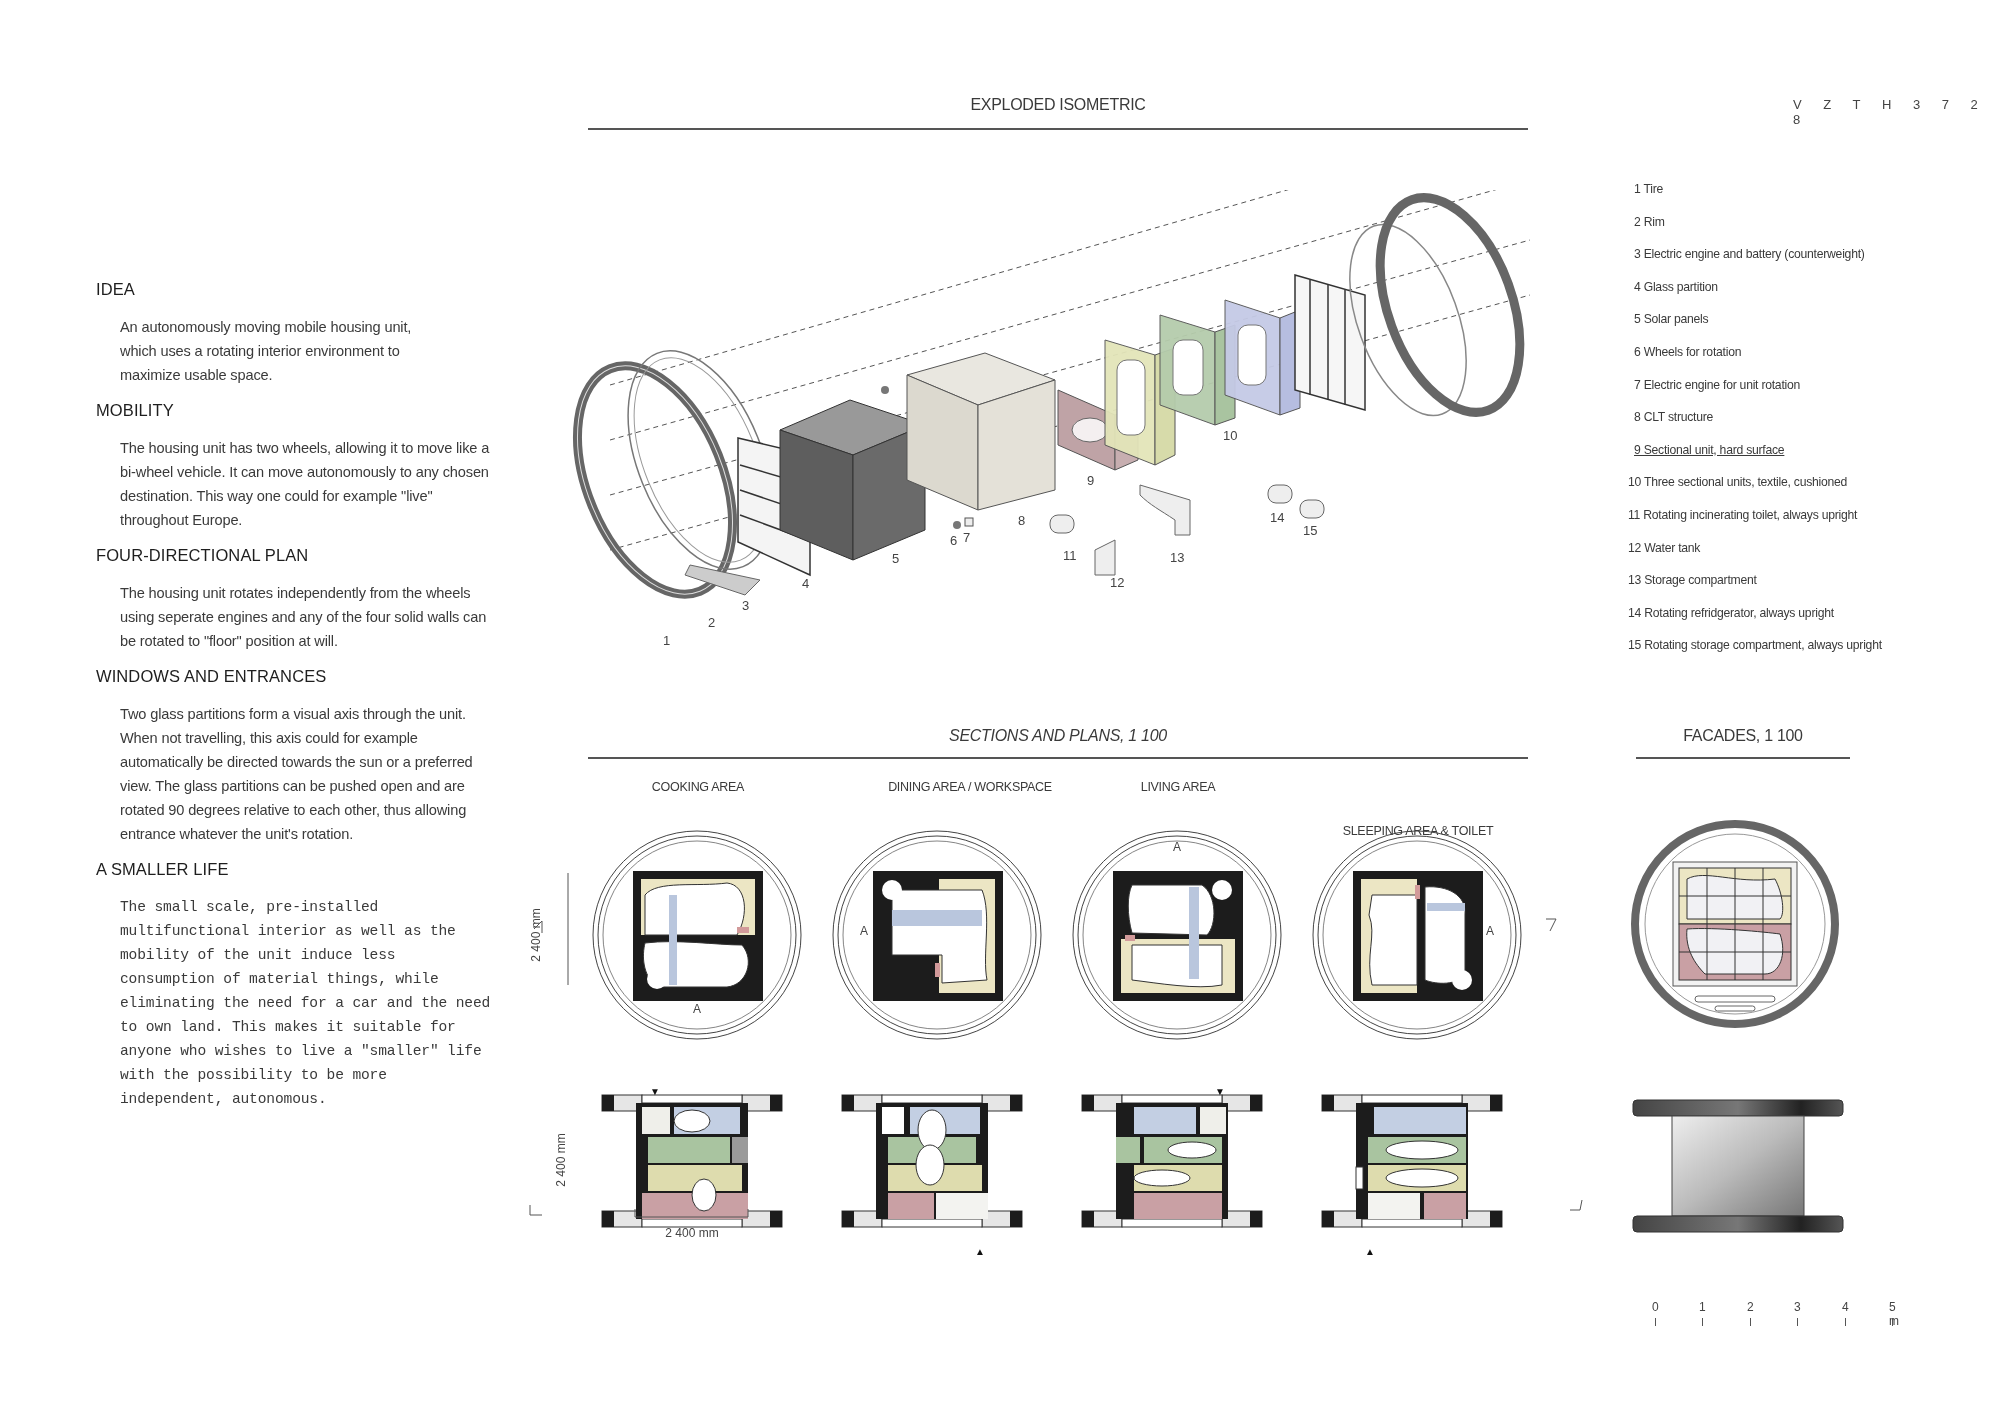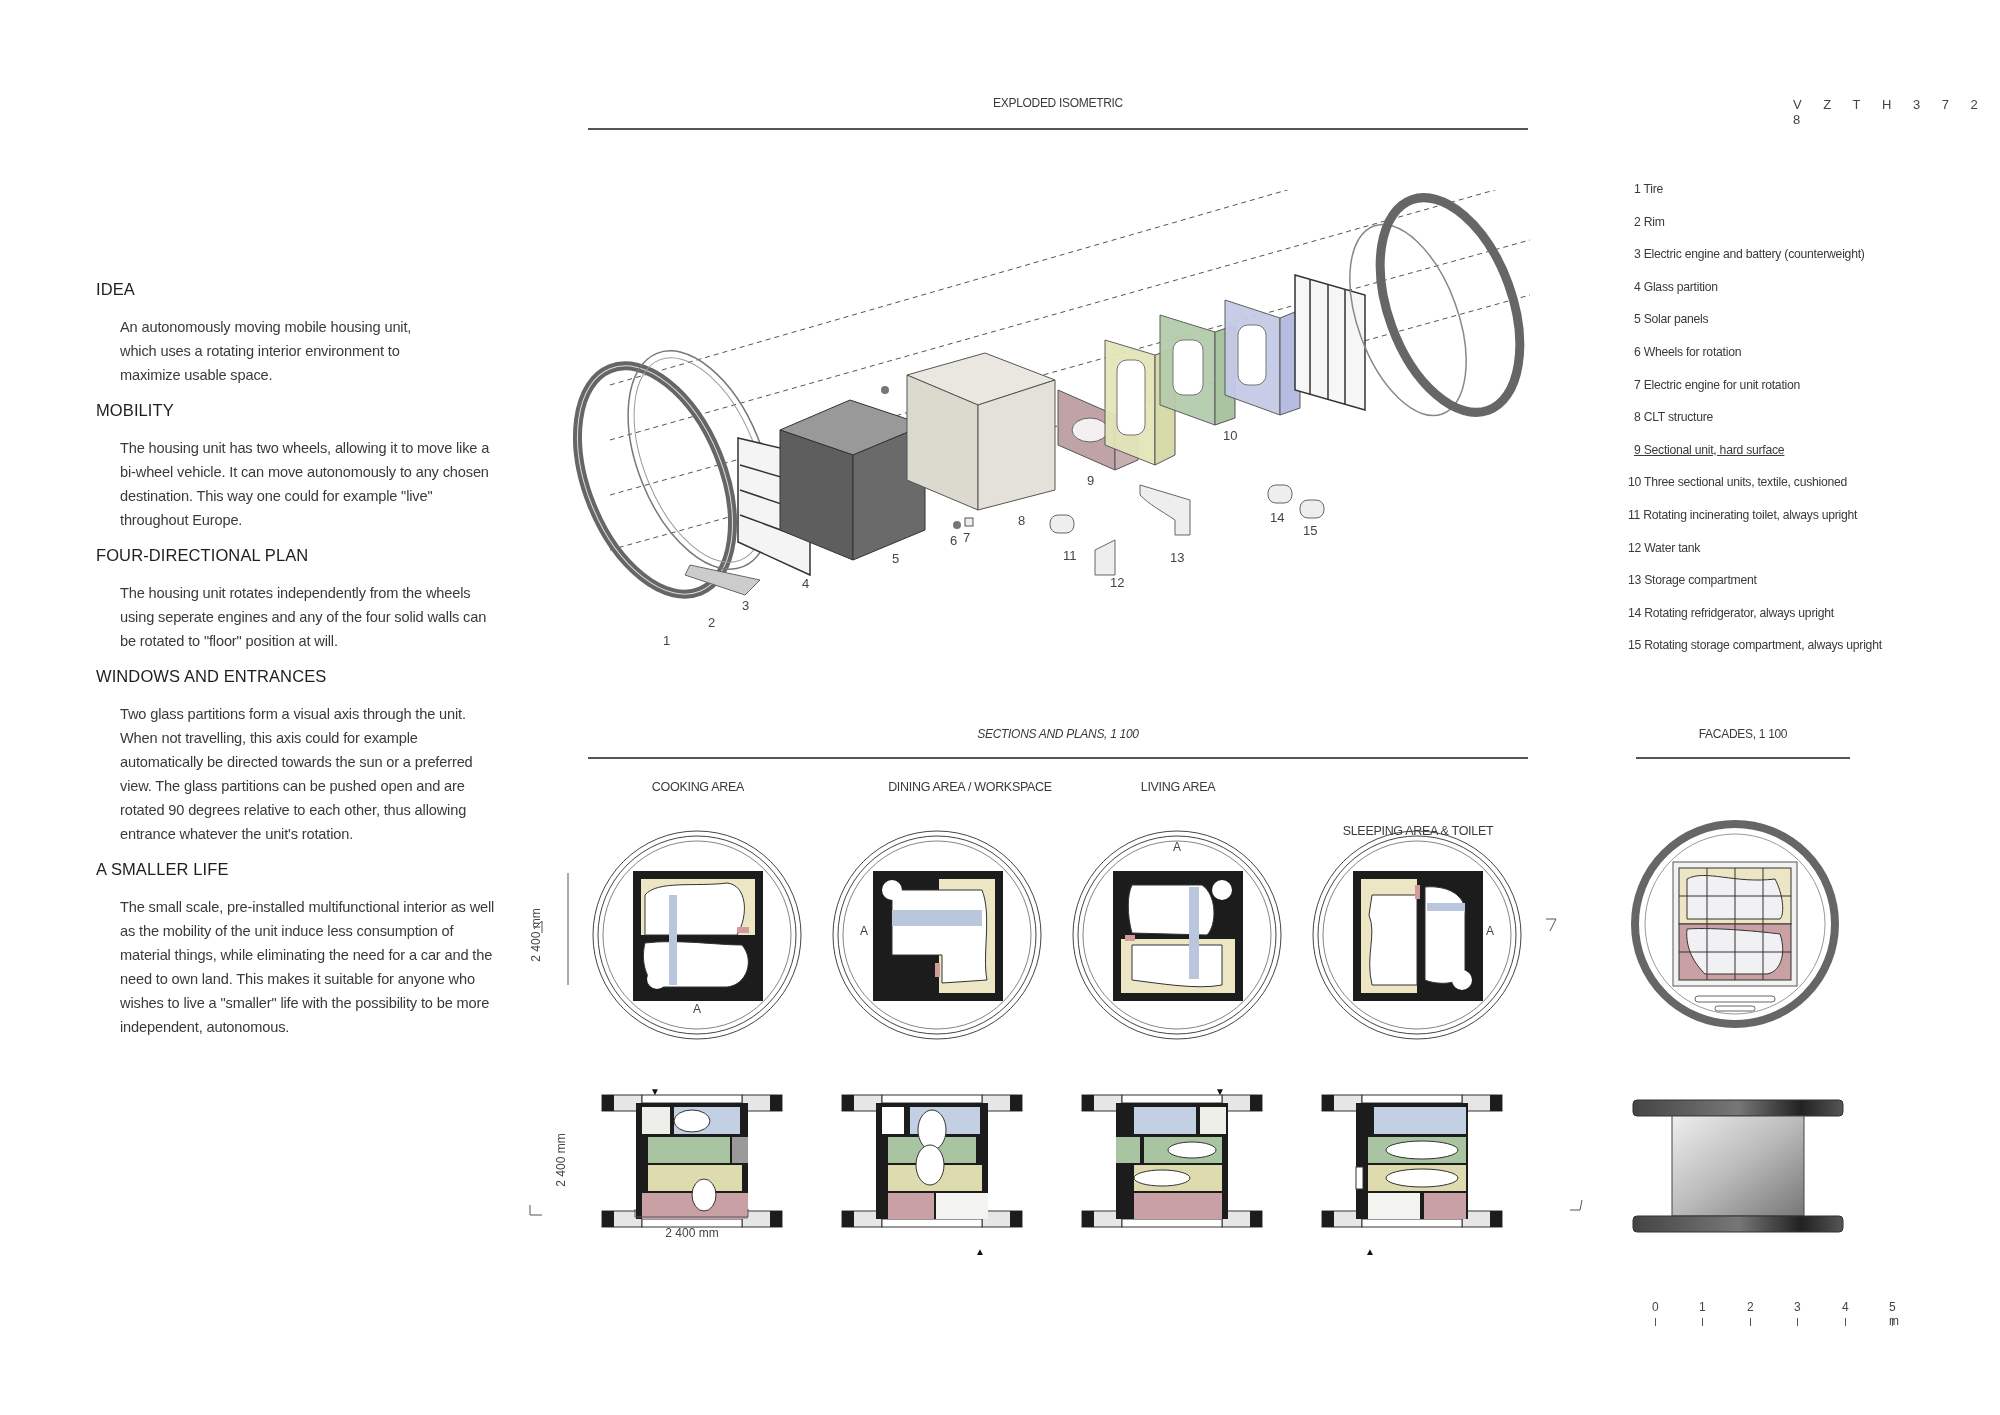--- a/index.html
+++ b/index.html
@@ -7,21 +7,21 @@
   body { position: relative; font-family: "Liberation Sans", sans-serif; color: #2a2a2a; }
   .abs { position: absolute; }
 
   
   .text-col { left: 96px; top: 280px; width: 400px; }
   .sec-head { font-size: 16.5px; color: #1e1e1e; letter-spacing: 0.1px; margin-bottom: 16px; }
   .sec-para { font-size: 14.6px; line-height: 24px; color: #3a3a3a; padding-left: 24px; margin-bottom: 14px; letter-spacing: -0.15px; }
   .sec-para + .sec-para { margin-top: 20px; }
 
   
-  .hdr { font-size: 12px; color: #3a3a3a; letter-spacing: -0.3px; text-align: center; }
+  .hdr { font-size: 16px; color: #3a3a3a; letter-spacing: -0.3px; text-align: center; }
   .rule { height: 1.5px; background: #555; }
 
   .code { font-size: 13px; letter-spacing: 9px; color: #444; }
 
   .legend { left: 1628px; top: 182px; width: 330px; }
   .legend-item { font-size: 12.2px; color: #3a3a3a; height: 32.6px; letter-spacing: -0.25px; }
 
   .area-label { font-size: 12.5px; color: #3a3a3a; letter-spacing: -0.3px; text-align: center; width: 220px; }
 
   .scale { font-size: 12px; color: #444; }
@@ -49,21 +49,21 @@
   <div>
     <div class="sec-head">FOUR-DIRECTIONAL PLAN</div>
     <div class="sec-para" style="width:398px;">The housing unit rotates independently from the wheels using seperate engines and any of the four solid walls can be rotated to "floor" position at will.</div>
   </div>
   <div>
     <div class="sec-head">WINDOWS AND ENTRANCES</div>
     <div class="sec-para" style="width:398px;">Two glass partitions form a visual axis through the unit. When not travelling, this axis could for example automatically be directed towards the sun or a preferred view. The glass partitions can be pushed open and are rotated 90 degrees relative to each other, thus allowing entrance whatever the unit's rotation.</div>
   </div>
   <div>
     <div class="sec-head">A SMALLER LIFE</div>
-    <div class="sec-para" style="width:400px;">The small scale, pre-installed multifunctional interior as well as the mobility of the unit induce less consumption of material things, while eliminating the need for a car and the need to own land. This makes it suitable for anyone who wishes to live a "smaller" life with the possibility to be more independent, autonomous.</div>
+    <div class="sec-para" style="width:400px;font-family:Liberation Mono, monospace;">The small scale, pre-installed multifunctional interior as well as the mobility of the unit induce less consumption of material things, while eliminating the need for a car and the need to own land. This makes it suitable for anyone who wishes to live a "smaller" life with the possibility to be more independent, autonomous.</div>
   </div>
 </div>
 
 <div class="abs legend">
   <div class="legend-item" style="padding-left:6px;">1 Tire</div>
   <div class="legend-item" style="padding-left:6px;">2 Rim</div>
   <div class="legend-item" style="padding-left:6px;">3 Electric engine and battery (counterweight)</div>
   <div class="legend-item" style="padding-left:6px;">4 Glass partition</div>
   <div class="legend-item" style="padding-left:6px;">5 Solar panels</div>
   <div class="legend-item" style="padding-left:6px;">6 Wheels for rotation</div>

